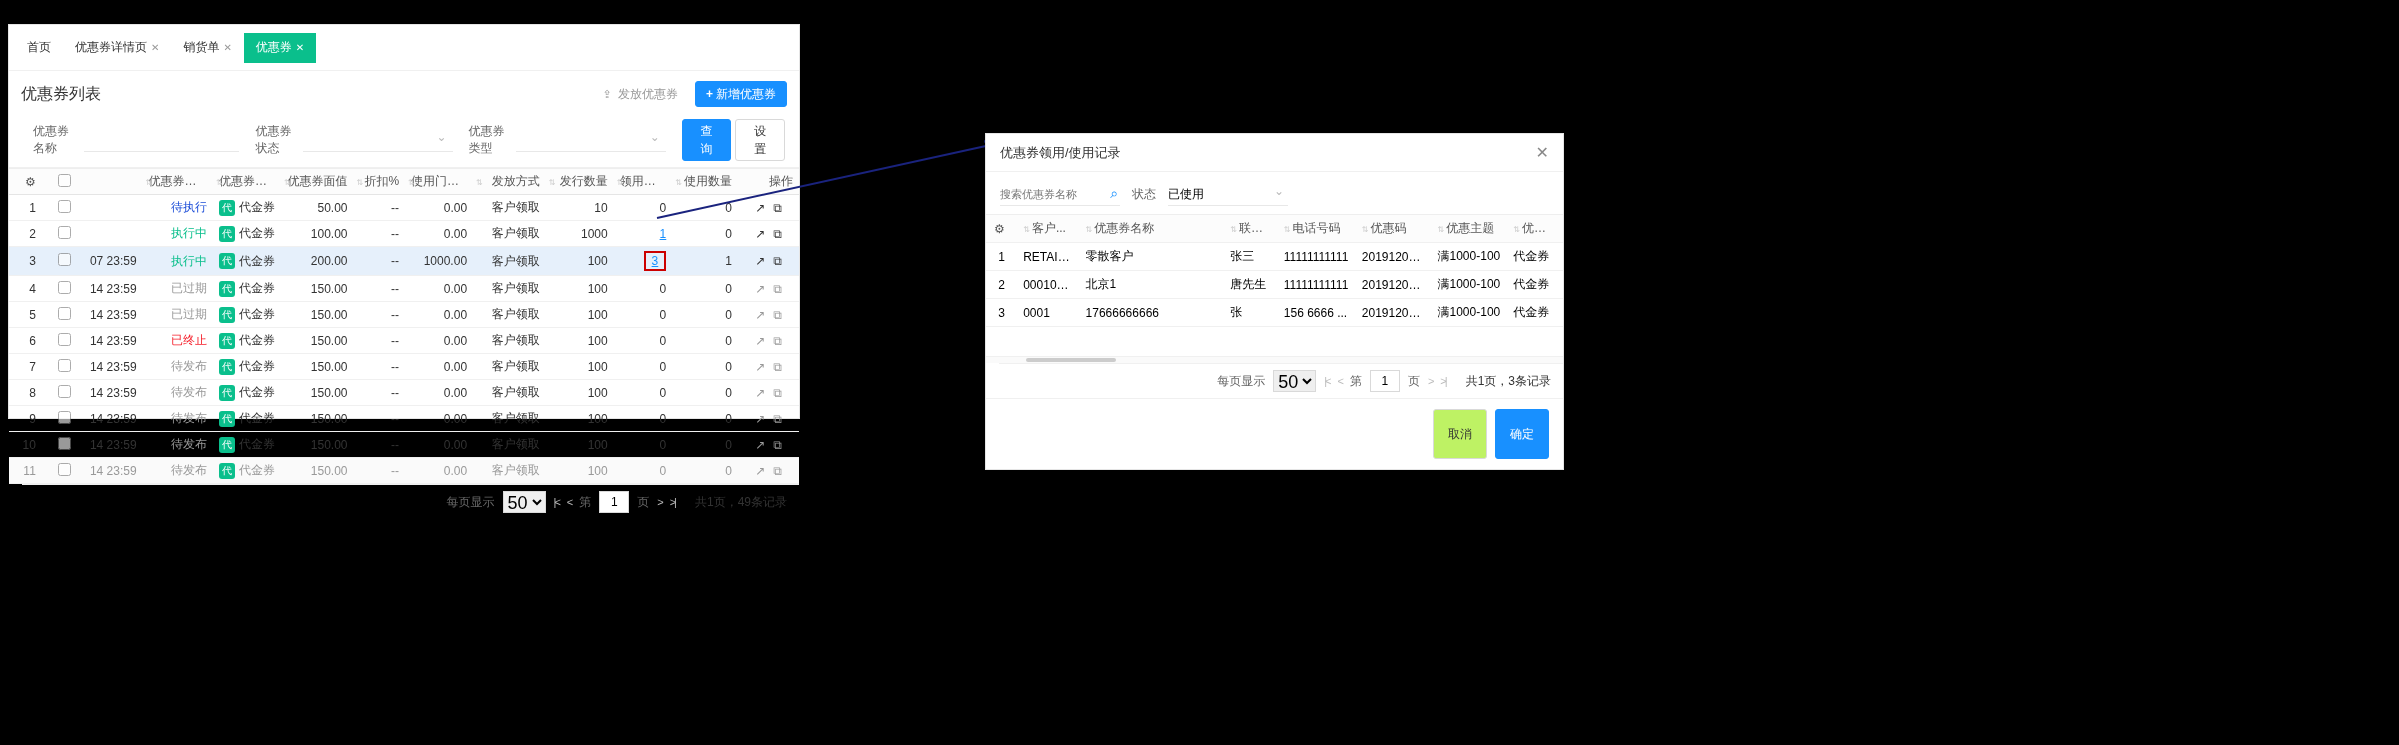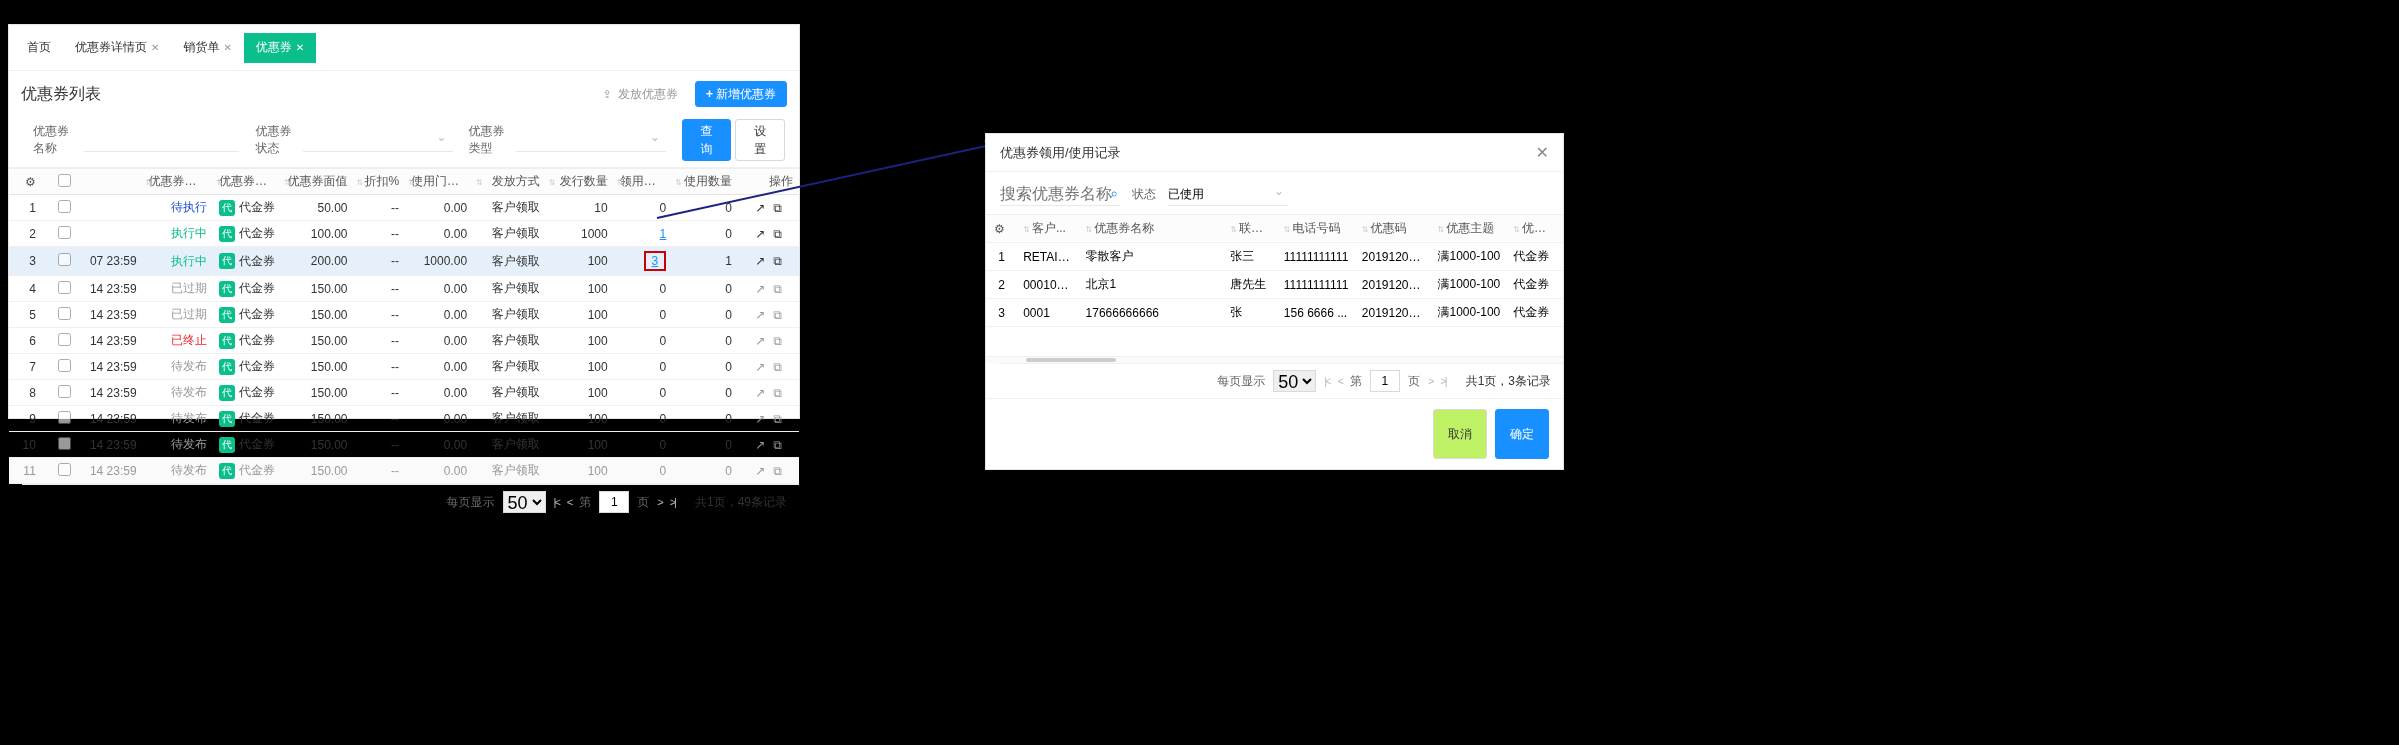--- a/index.html
+++ b/index.html
@@ -330,21 +330,21 @@
     }
     .search-wrap {
       position: relative;
       display: inline-block;
     }
     .search-input {
       width: 120px;
       height: 24px;
       border: none;
       border-bottom: 1px solid #e8e8e8;
-      font-size: 16px;
+      font-size: 11px;
       outline: none;
     }
     .search-wrap::after {
       content: "⌕";
       position: absolute;
       right: 2px;
       top: 3px;
       color: #1890ff;
       font-size: 14px;
     }

